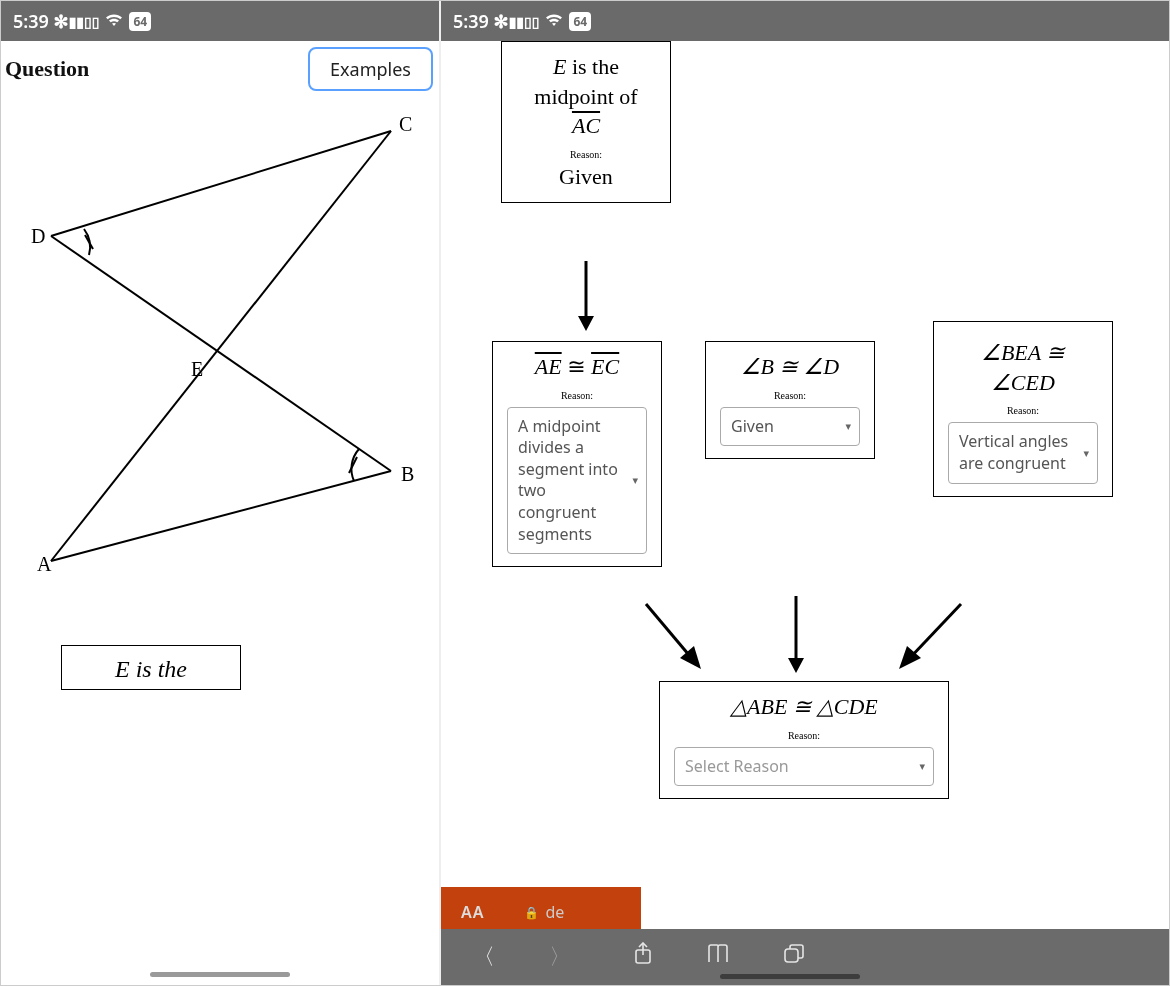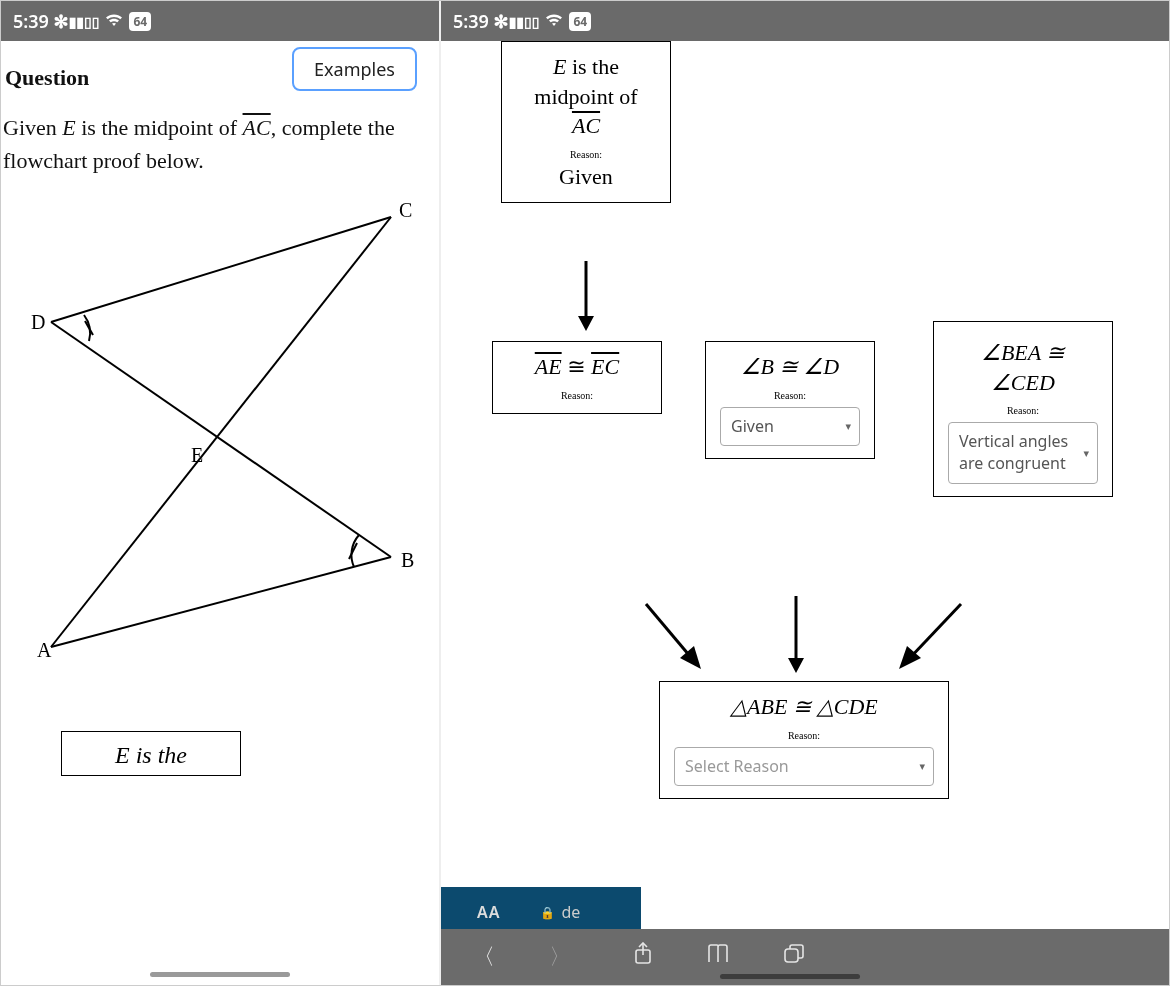--- a/index.html
+++ b/index.html
@@ -4,23 +4,23 @@
   <style>
     *{box-sizing:border-box;margin:0;padding:0}
     body{font-family:Georgia,'Times New Roman',serif;background:#fff;width:1170px;height:986px;position:relative;overflow:hidden;border:1px solid #ccc}
     .container{display:flex;width:100%;height:100%}
     .pane{position:relative;overflow:hidden}
     .pane.left{width:440px;border-right:2px solid #eee}
     .pane.right{flex:1;position:relative}
     .statusbar{height:40px;background:#6a6a6a;color:#fff;display:flex;align-items:center;justify-content:flex-start;padding:0 12px;font-family:-apple-system,system-ui,sans-serif;font-weight:600;font-size:18px}
     .statusbar .icons{display:flex;gap:6px;align-items:center;font-size:14px}
     .statusbar .batt{background:#fff;color:#6a6a6a;border-radius:4px;padding:1px 4px;font-size:12px;font-weight:700}
-    .tabrow{display:flex;align-items:flex-end;justify-content:space-between;padding:6px 0 0 4px}
+    .tabrow{display:flex;align-items:center;justify-content:space-between;padding:6px 0 0 4px}
     .qtitle{font-family:Georgia,serif;font-weight:700;font-size:22px;color:#111}
-    .examples{border:2px solid #5aa0ff;border-radius:8px;padding:8px 20px;background:#fff;font-family:-apple-system,system-ui,sans-serif;font-size:18px;color:#222;margin-right:22px}
+    .examples{border:2px solid #5aa0ff;border-radius:8px;padding:8px 20px;background:#fff;font-family:-apple-system,system-ui,sans-serif;font-size:18px;color:#222;margin-right:6px}
     .prompt{padding:20px 8px 0 2px;font-family:Georgia,serif;font-size:22px;color:#111;line-height:1.5}
     .prompt .it{font-style:italic}
     .over{text-decoration:overline}
     .figure{padding:10px 0 0 10px}
     .snippet{margin:40px 0 0 60px;border:1.5px solid #000;padding:10px 16px 6px;width:180px;text-align:center;font-family:Georgia,serif;font-style:italic;font-size:24px;background:#fff}
     .url{position:absolute;bottom:28px;width:100%;text-align:center;font-family:-apple-system,system-ui,sans-serif;font-size:13px;color:#8a8a8a}
     .url .lock{font-size:11px;margin-right:4px}
     .url b{color:#7a7a7a;font-weight:600}
     .url .priv{color:#9a9a9a;font-weight:400}
     .homebar{position:absolute;bottom:8px;left:50%;transform:translateX(-50%);width:140px;height:5px;background:#9a9a9a;border-radius:3px}
@@ -34,21 +34,21 @@
     .dropdown{border:1px solid #aaa;border-radius:4px;padding:8px 24px 8px 10px;margin-top:6px;font-family:-apple-system,system-ui,sans-serif;font-size:16px;color:#555;text-align:left;position:relative;background:#fff;line-height:1.35}
     .dropdown.small{min-width:110px}
     .dropdown::after{content:"▾";position:absolute;right:8px;top:50%;transform:translateY(-50%);font-size:11px;color:#666}
     .dropdown.placeholder{color:#999}
     .n1{top:0;left:60px;width:170px}
     .n2{top:300px;left:51px;width:170px}
     .n3{top:300px;left:264px;width:170px}
     .n4{top:280px;left:492px;width:180px;padding-top:16px}
     .n5{top:640px;left:218px;width:290px}
     .arrow{position:absolute}
-    .safari-top{position:absolute;left:0;bottom:48px;width:200px;background:#0c4a6e;height:50px;border-top-left-radius:0;display:flex;align-items:center;gap:40px;padding-left:36px;color:#ddd;font-family:-apple-system,system-ui,sans-serif}
+    .safari-top{position:absolute;left:0;bottom:48px;width:200px;background:#c2410c;height:50px;border-top-left-radius:0;display:flex;align-items:center;gap:40px;padding-left:20px;color:#ddd;font-family:-apple-system,system-ui,sans-serif}
     .safari-top .aa{font-weight:600;font-size:16px;letter-spacing:1px}
     .safari-top .url2{font-size:16px;color:#ccc;display:flex;align-items:center;gap:6px}
     .safari-top .lock{font-size:12px}
     .safari-bottom{position:absolute;left:0;bottom:0;width:100%;height:56px;background:#6b6b6b;display:flex;align-items:center;justify-content:flex-start;gap:54px;padding-left:32px;color:#e5e5e5;font-size:22px}
     .safari-bottom .dis{color:#9f9f9f}
     .safari-bottom .homebar2{position:absolute;bottom:6px;left:48%;transform:translateX(-50%);width:140px;height:5px;background:#3d3d3d;border-radius:3px}
     .right-white-fade{position:absolute;right:0;bottom:46px;width:480px;height:110px;background:linear-gradient(90deg,rgba(255,255,255,0),#fff 25%)}
   </style>
 </head>
 <body>
@@ -64,23 +64,20 @@
           <svg width="18" height="14" viewBox="0 0 18 14">
               <path d="M9 13L11 10.5C10 9.8 8 9.8 7 10.5Z M4 7.5C7 5 11 5 14 7.5L12.3 9.3C10.2 7.8 7.8 7.8 5.7 9.3Z M1 4.5C5.5 0.5 12.5 0.5 17 4.5L15.3 6.3C11.7 3.2 6.3 3.2 2.7 6.3Z" fill="#fff"></path>
             </svg>
         </span>
         <span class="batt">64</span>
       </span>
     </div>
     <div class="tabrow">
       <span class="qtitle">Question</span>
       <span class="examples">Examples</span>
-    </div>
-    <div class="prompt">
-      <span>Given </span><span class="it">E</span><span> is the midpoint of </span><span class="it over">AC</span><span>, complete the flowchart proof below.</span>
     </div>
     <div class="figure">
       <svg width="410" height="500" viewBox="0 0 410 500">
         <g stroke="#000" stroke-width="2" fill="none">
           <line x1="40" y1="460" x2="380" y2="30"></line>
           <line x1="380" y1="30" x2="40" y2="135"></line>
           <line x1="40" y1="135" x2="380" y2="370"></line>
           <line x1="380" y1="370" x2="40" y2="460"></line>
           <path d="M 73 128 A 30 30 0 0 1 78 154"></path>
           <line x1="74" y1="134" x2="82" y2="148"></line>
@@ -125,20 +122,21 @@
       </div>
 
       <svg class="arrow" style="top:215px;left:130px" width="30" height="80">
           <line x1="15" y1="5" x2="15" y2="65" stroke="#000" stroke-width="3"></line>
           <polygon points="15,75 7,60 23,60" fill="#000"></polygon>
         </svg>
 
       <div class="node n2">
         <div class="stmt"><span class="over">AE</span><span class="up"> ≅ </span><span class="over">EC</span></div>
         <div class="rlabel">Reason:</div>
+        <div class="dropdown">A midpoint divides a segment into two congruent segments</div>
       </div>
 
       <div class="node n3">
         <div class="stmt"><span>∠B ≅ ∠D</span></div>
         <div class="rlabel">Reason:</div>
         <div class="dropdown small">Given</div>
       </div>
 
       <div class="node n4">
         <div class="stmt"><span>∠BEA ≅</span><br><span>∠CED</span></div>

